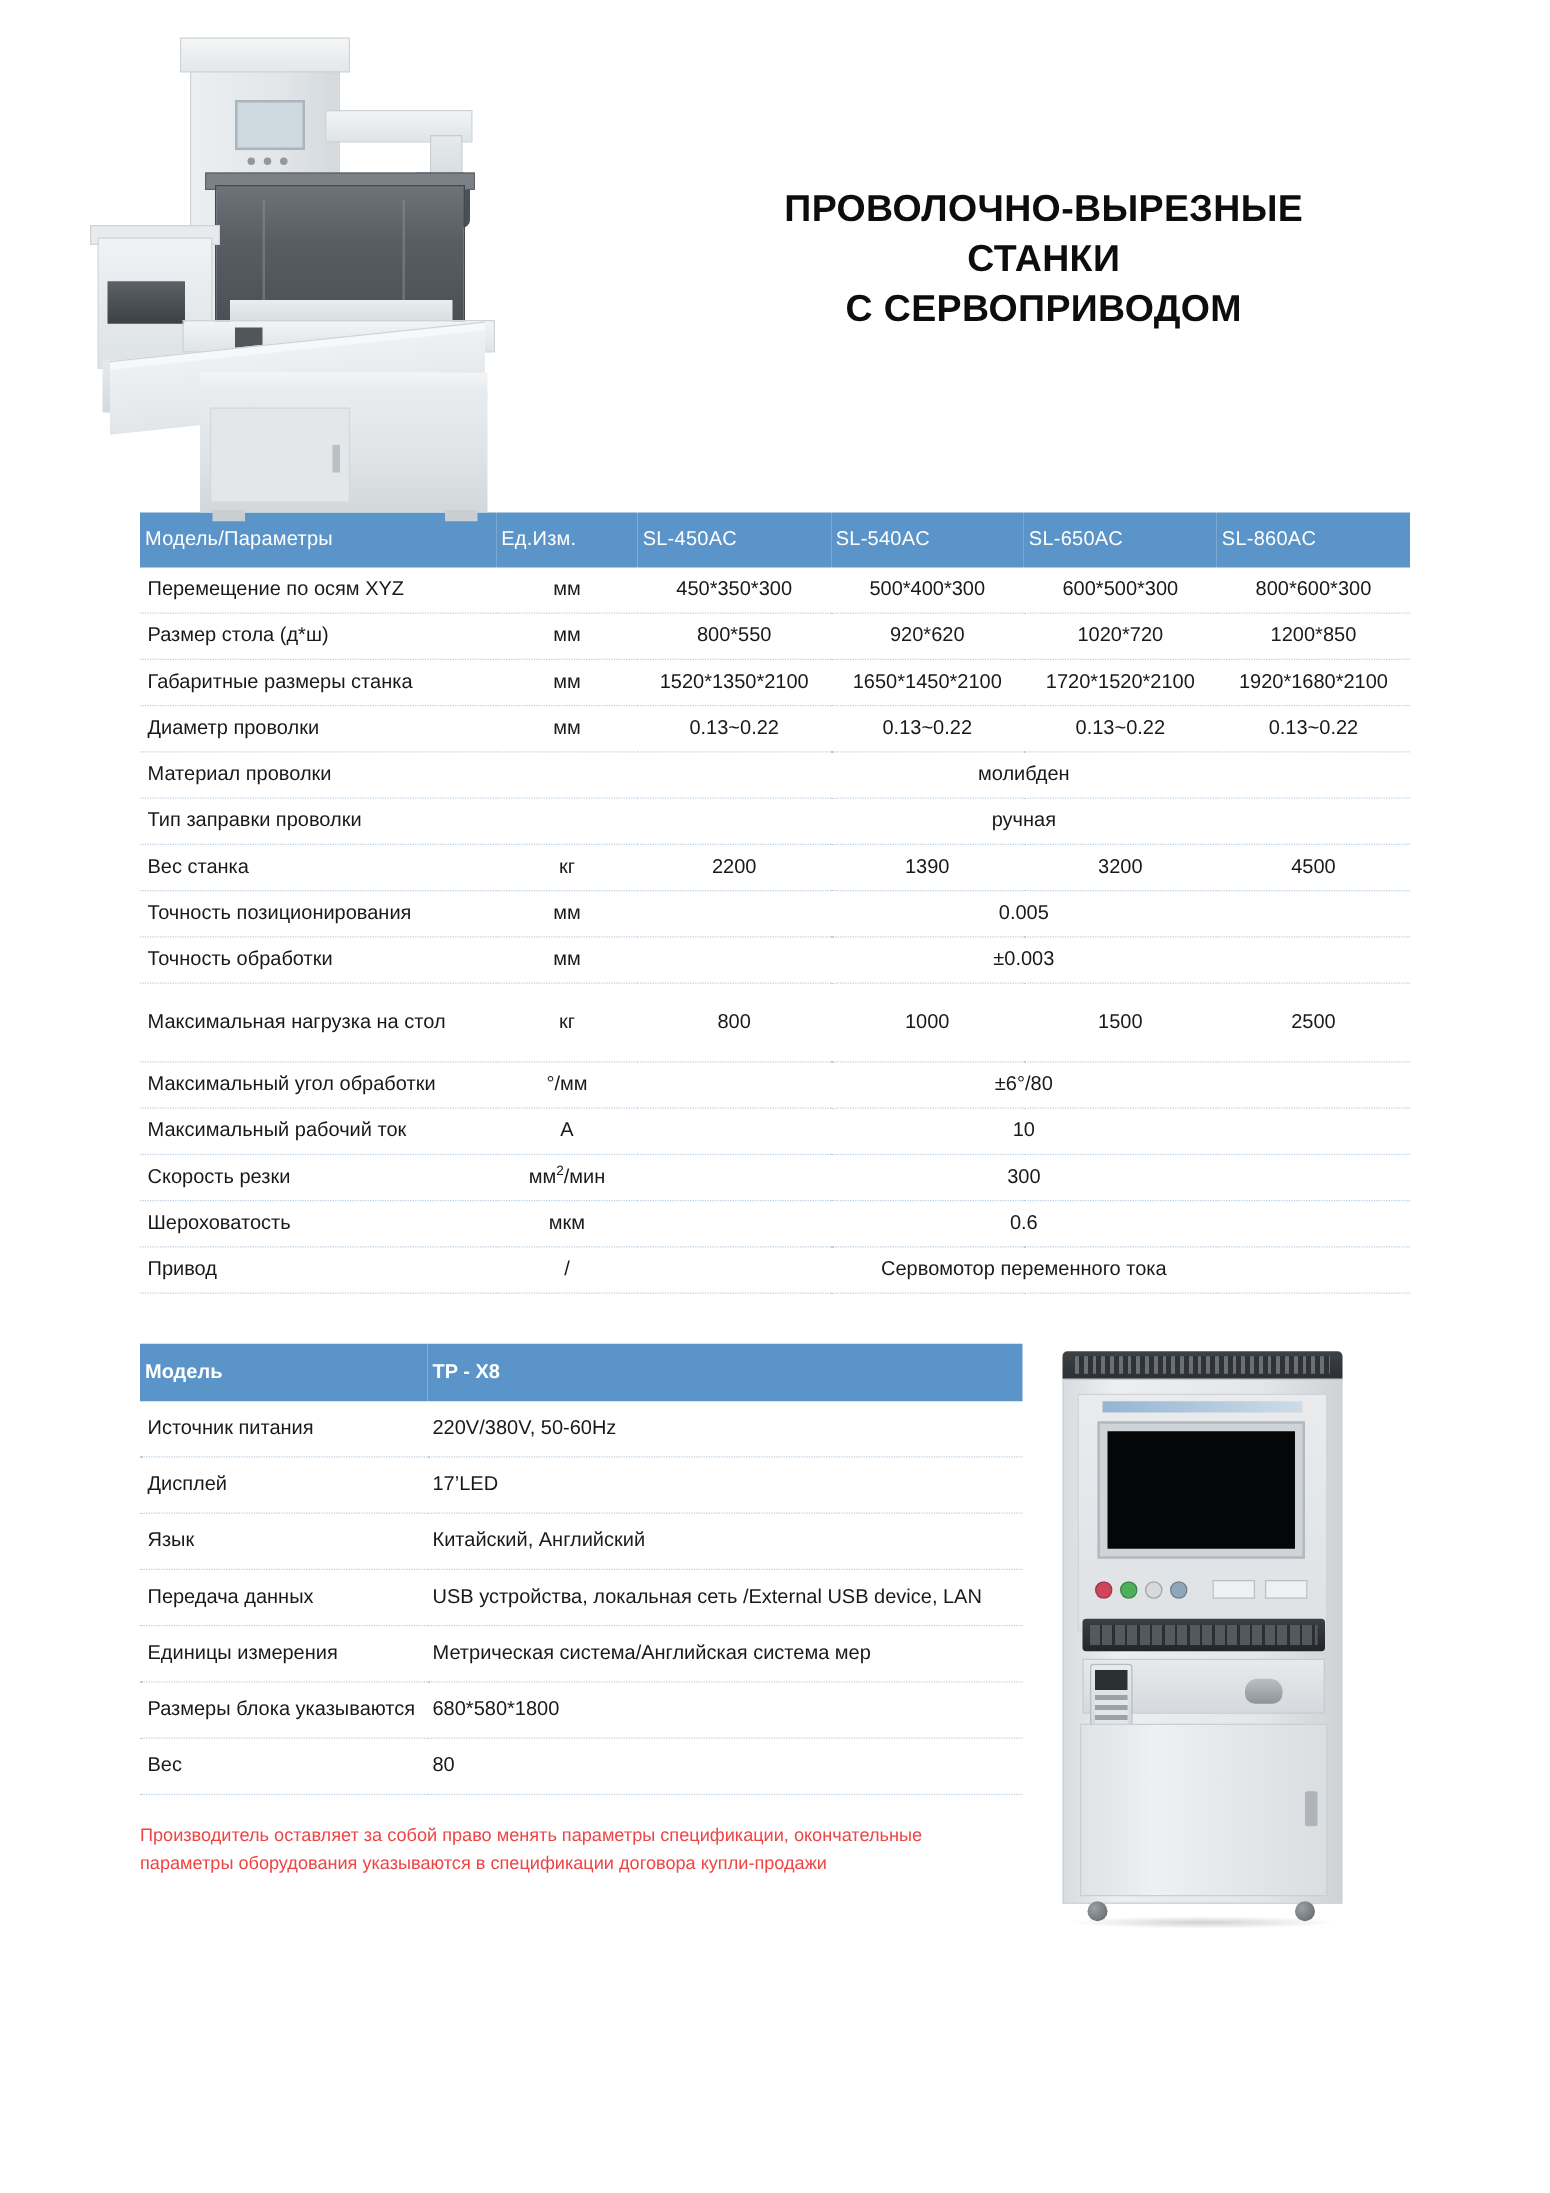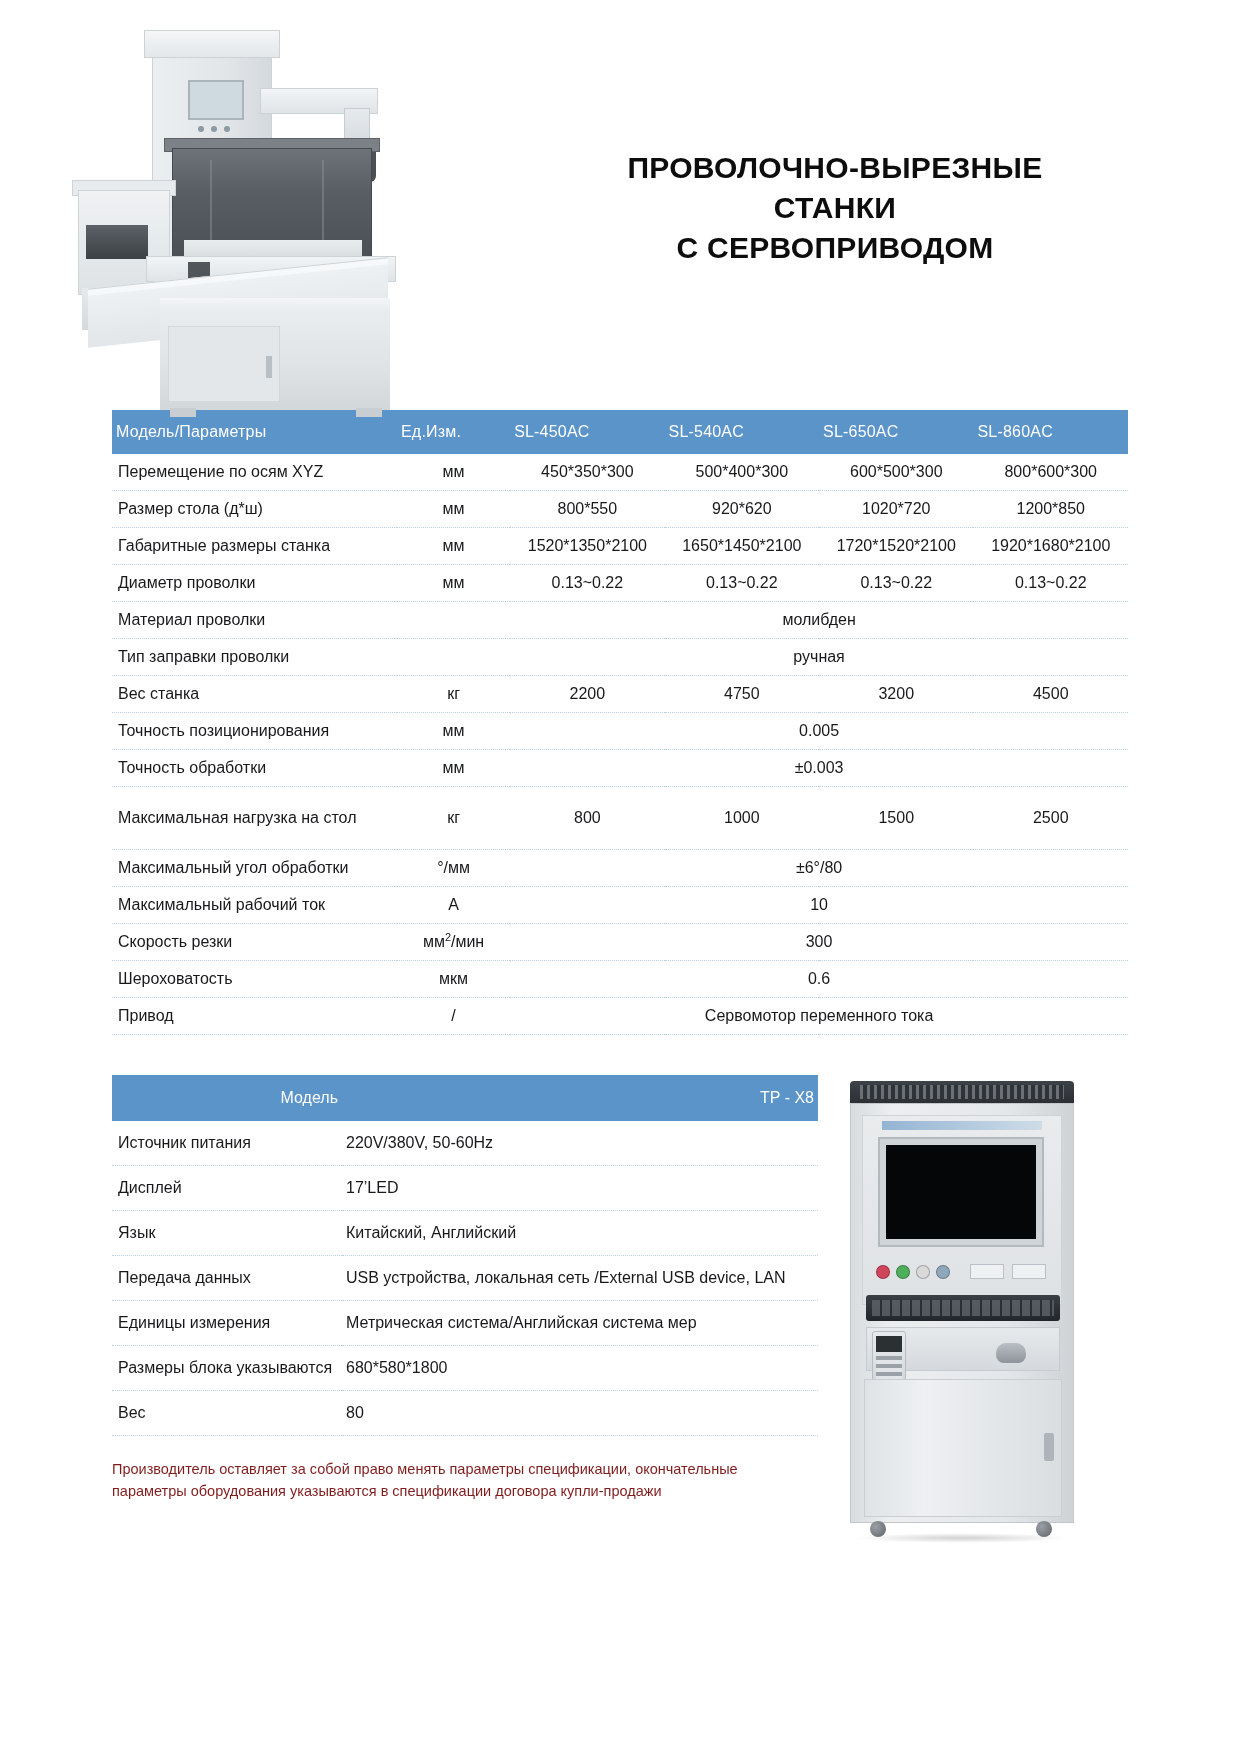--- a/index.html
+++ b/index.html
@@ -148,39 +148,39 @@
     align-items: flex-start;
     padding: 40px 112px 0 112px;
     gap: 28px;
   }
   .lower-left { flex: 1 1 auto; max-width: 706px; }
 
   .ctrl-table th {
     background: #5b94c8;
     color: #fff;
     font-size: 16px;
-    font-weight: normal;
+    font-weight: bold;
     padding: 14px 4px;
-    text-align: right;
+    text-align: left;
   }
   .ctrl-table th.th-model { width: 230px; }
   .ctrl-table td {
     font-size: 16px;
     padding: 13px 4px;
     border-bottom: 1px dotted #b9cfe3;
     color: #17191a;
   }
   .ctrl-table td.k { width: 230px; padding-left: 6px; white-space: nowrap; }
   .ctrl-table td.v { padding-left: 4px; }
 
   .disclaimer {
     margin-top: 22px;
     font-size: 14.5px;
     line-height: 1.55;
-    color: #7f1d1d;
+    color: #ef4444;
     max-width: 700px;
   }
 
   
   .cabinet-wrap { position: relative; width: 232px; height: 470px; flex: 0 0 232px; margin-top: 6px; }
   .c { position: absolute; }
   .cab-top { left: 4px; top: 0; width: 224px; height: 22px; border-radius: 4px 4px 0 0;
       background: linear-gradient(180deg,#3d4246,#2c3034); }
   .cab-vents { left: 14px; top: 4px; width: 204px; height: 14px;
       background: repeating-linear-gradient(90deg,#6a7075 0 3px,#2f3337 3px 7px); }
@@ -340,21 +340,21 @@
           </tr>
           <tr>
             <td class="param">Тип заправки проволки</td>
             <td></td>
             <td colspan="4">ручная</td>
           </tr>
           <tr>
             <td class="param">Вес станка</td>
             <td>кг</td>
             <td>2200</td>
-            <td>4750</td>
+            <td>1390</td>
             <td>3200</td>
             <td>4500</td>
           </tr>
           <tr>
             <td class="param">Точность позиционирования</td>
             <td>мм</td>
             <td colspan="4">0.005</td>
           </tr>
           <tr>
             <td class="param">Точность обработки</td>

